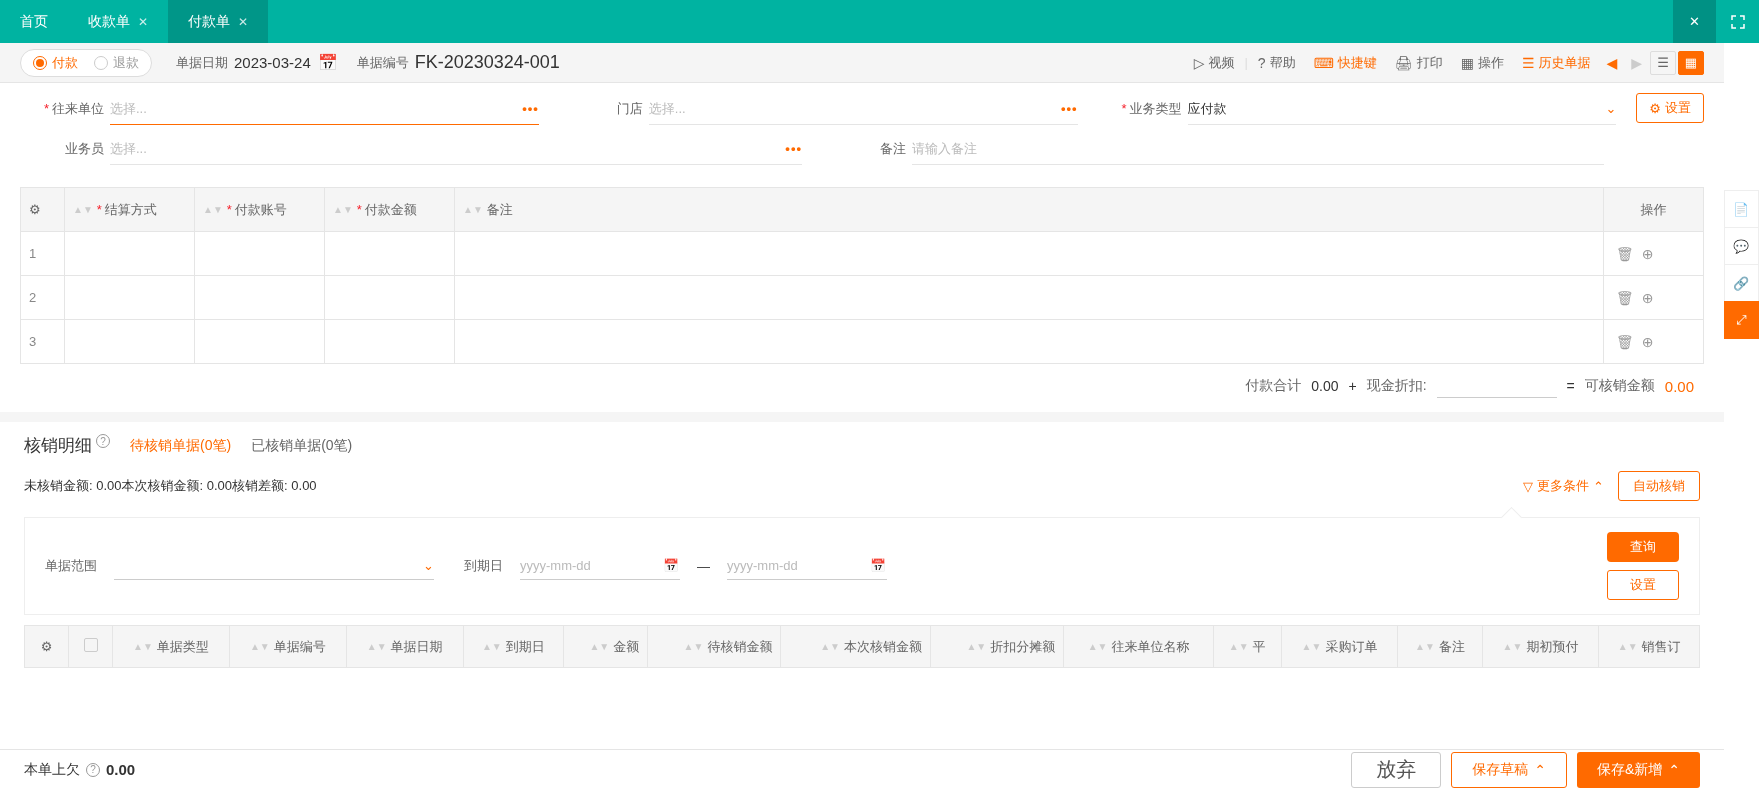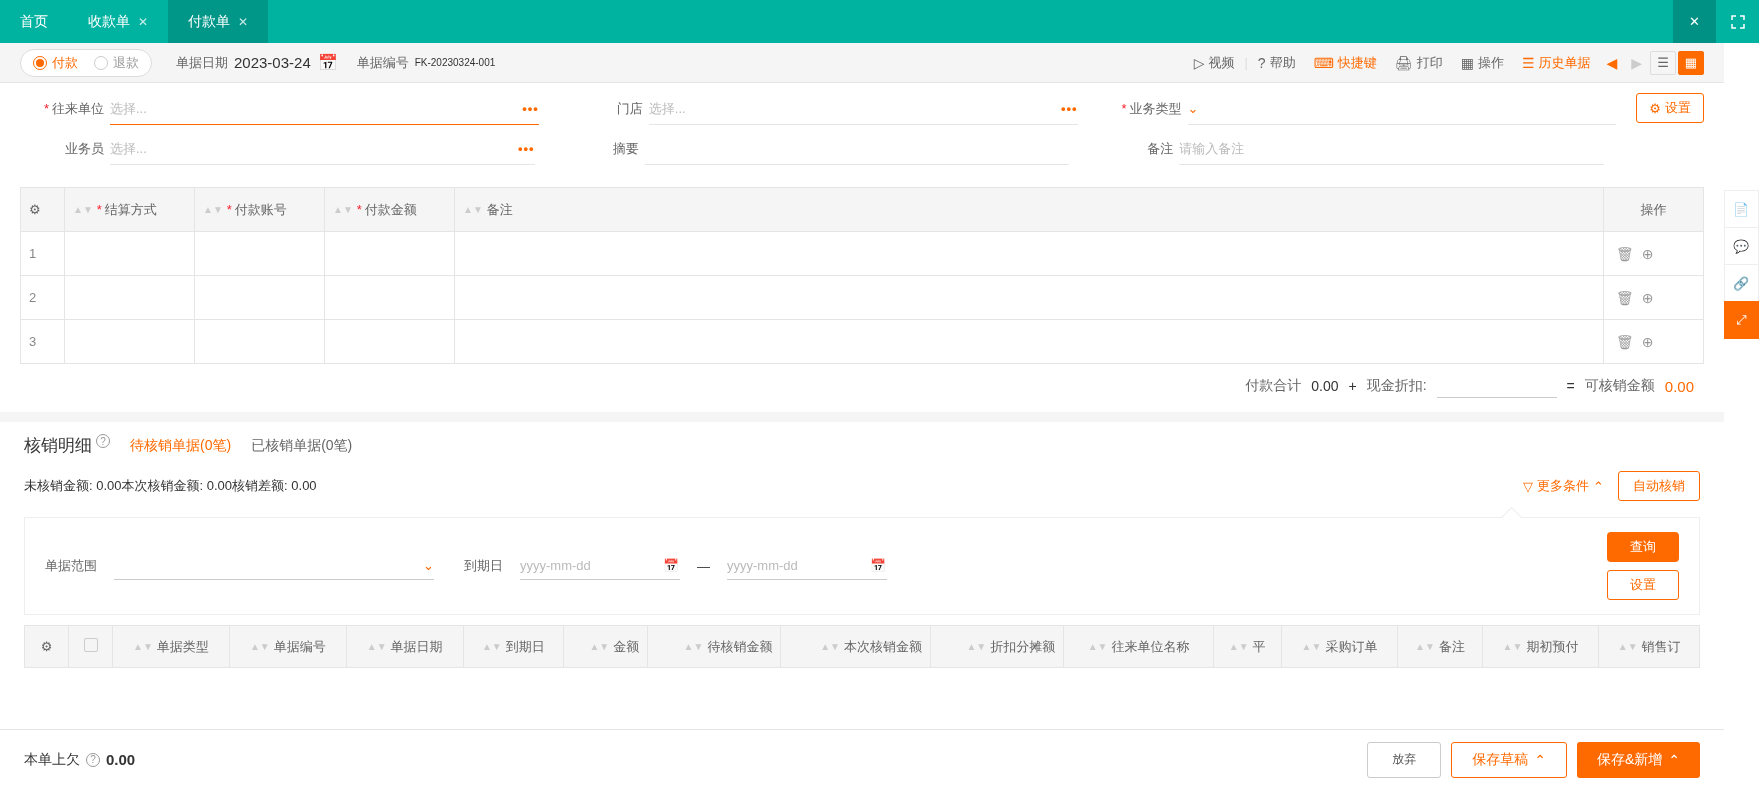--- a/index.html
+++ b/index.html
@@ -91,25 +91,25 @@
 .btn-orange { height: 30px; background: #ff6a00; color: #fff; border: none; border-radius: 4px; padding: 0 22px; cursor: pointer; font-size: 13px; }
 .btn-outline-o2 { height: 30px; border: 1px solid #ff6a00; border-radius: 3px; background: #fff; color: #ff6a00; padding: 0 22px; cursor: pointer; font-size: 13px; }
 
 
 .tbl2-wrap { margin: 0 24px; overflow-x: hidden; }
 table.grid2 { width: 100%; border-collapse: collapse; }
 table.grid2 th { background: #f5f5f5; color: #666; font-weight: normal; height: 42px; border: 1px solid #e5e5e5; padding: 0 8px; font-size: 13px; white-space: nowrap; }
 .chk { width: 14px; height: 14px; border: 1px solid #ccc; border-radius: 2px; display: inline-block; }
 
 
-.footer { position: absolute; bottom: 0; left: 0; right: 0; height: 60px; background: #fff; border-top: 1px solid #e5e5e5; display: flex; align-items: center; padding: 0 24px; }
+.footer { position: absolute; bottom: 0; left: 0; right: 0; height: 40px; background: #fff; border-top: 1px solid #e5e5e5; display: flex; align-items: center; padding: 0 24px; }
 .footer-left { display: flex; align-items: center; gap: 6px; font-size: 14px; }
 .footer-left .v { font-weight: bold; font-size: 15px; }
 .footer-right { margin-left: auto; display: flex; gap: 10px; }
-.btn-default { height: 36px; border: 1px solid #ccc; border-radius: 3px; background: #fff; color: #555; padding: 0 24px; cursor: pointer; font-size: 12px; }
+.btn-default { height: 36px; border: 1px solid #ccc; border-radius: 3px; background: #fff; color: #555; padding: 0 24px; cursor: pointer; font-size: 20px; }
 .btn-out-big { height: 36px; border: 1px solid #ff6a00; border-radius: 3px; background: #fff; color: #ff6a00; padding: 0 20px; cursor: pointer; font-size: 14px; display: flex; align-items: center; gap: 6px; }
 .btn-orange-big { height: 36px; border: none; border-radius: 3px; background: #ff6a00; color: #fff; padding: 0 20px; cursor: pointer; font-size: 14px; display: flex; align-items: center; gap: 6px; }
 
 
 .rdock { position: absolute; right: 0; top: 190px; width: 35px; display: flex; flex-direction: column; }
 .rdock-item { width: 35px; height: 38px; display: flex; align-items: center; justify-content: center; background: #fff; border: 1px solid #eee; color: #888; cursor: pointer; margin-bottom: -1px; }
 .rdock-item.active { background: #ff6a00; color: #fff; border-color: #ff6a00; }
 .help-q { width:14px; height:14px; border:1px solid #999; border-radius:50%; display:inline-flex; align-items:center; justify-content:center; font-size:10px; color:#999; }
 </style>
 </head>
@@ -149,21 +149,21 @@
           </span>
         <span class="radio-opt">
             <span class="radio-dot"></span>
             <span style="color:#999">退款</span>
           </span>
       </div>
       <span class="hdr-label">单据日期</span>
       <span class="hdr-value">2023-03-24</span>
       <span class="cal-icon">📅</span>
       <span class="hdr-label" style="margin-left:18px">单据编号</span>
-      <span class="hdr-value" style="font-size:10px">FK-20230324-001</span>
+      <span class="hdr-value" style="font-size:18px">FK-20230324-001</span>
       <div class="header-spacer"></div>
       <div class="hdr-actions">
         <span class="hdr-act">
             <span class="ico">▷</span>
             <span>视频</span>
           </span>
         <span class="sep">|</span>
         <span class="hdr-act">
             <span class="ico">?</span>
             <span>帮助</span>
@@ -203,40 +203,35 @@
         <div class="form-field">
           <div class="field-label">门店</div>
           <div class="field-control">
               <input placeholder="选择..." style="">
               <span class="dots">•••</span>
             </div>
         </div>
         <div class="form-field">
           <div class="field-label"><span class="req">*</span><span>业务类型</span></div>
           <div class="field-control">
+              <span style="flex:1">应付款</span>
               <span class="chev">⌄</span>
             </div>
         </div>
         <button class="btn-settings">
             <span>⚙</span>
             <span>设置</span>
           </button>
       </div>
       <div class="form-row">
         <div class="form-field">
           <div class="field-label">业务员</div>
           <div class="field-control">
               <input placeholder="选择..." style="">
               <span class="dots">•••</span>
-            </div>
-        </div>
-        <div class="form-field">
-          <div class="field-label">摘要</div>
-          <div class="field-control">
-              <input style="">
             </div>
         </div>
         <div class="form-field">
           <div class="field-label">备注</div>
           <div class="field-control">
               <input placeholder="请输入备注" style="">
             </div>
         </div>
         <div style="width:80px"></div>
       </div>

